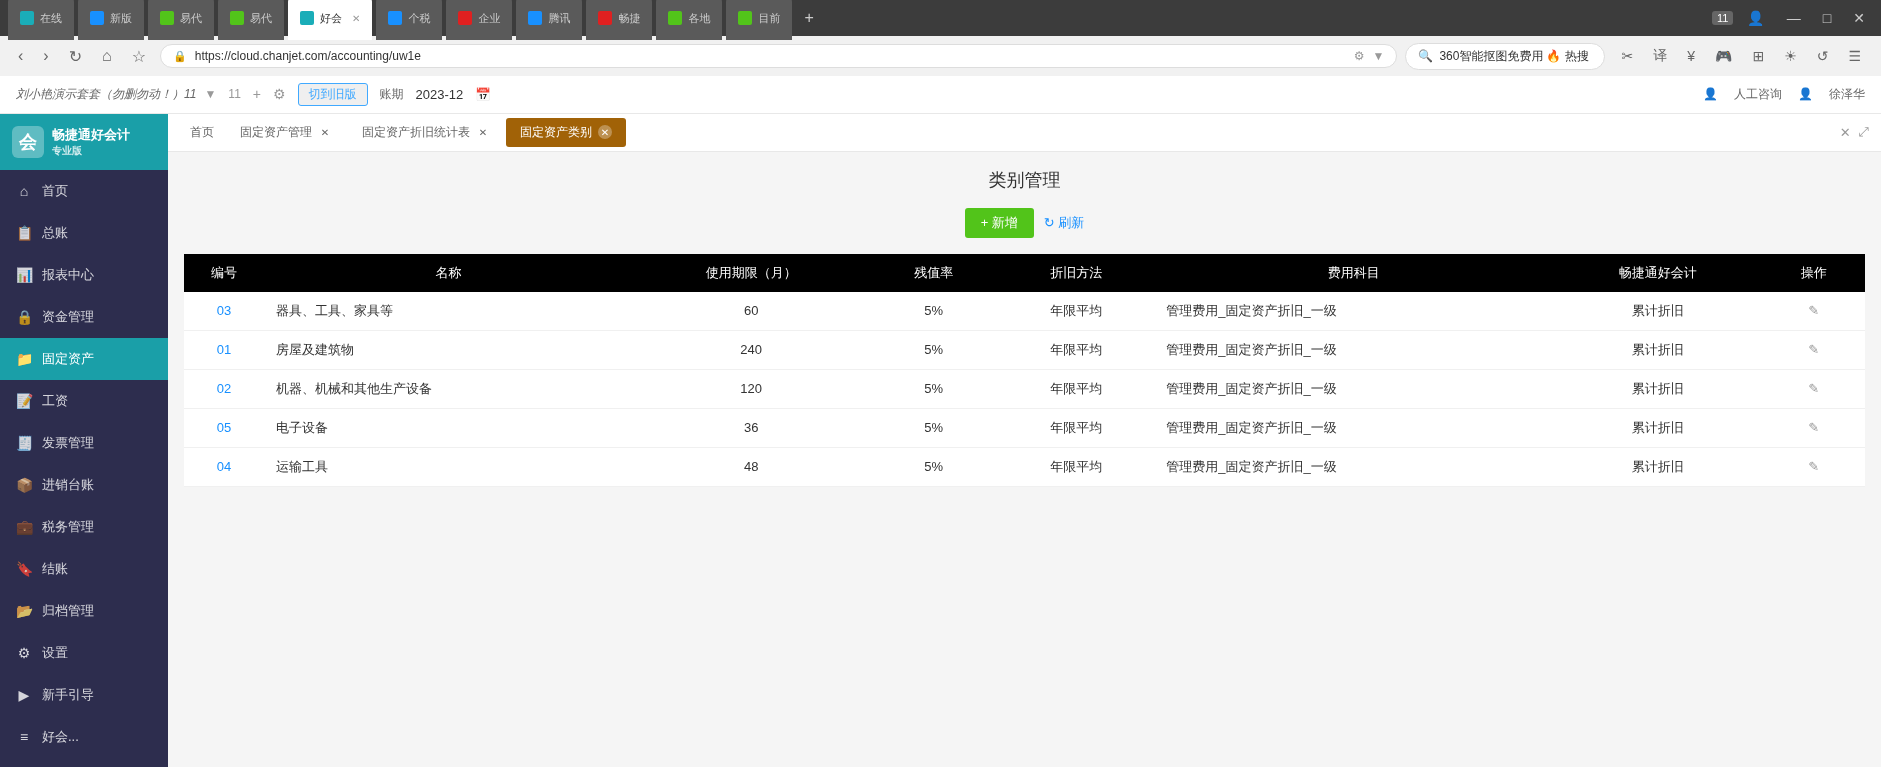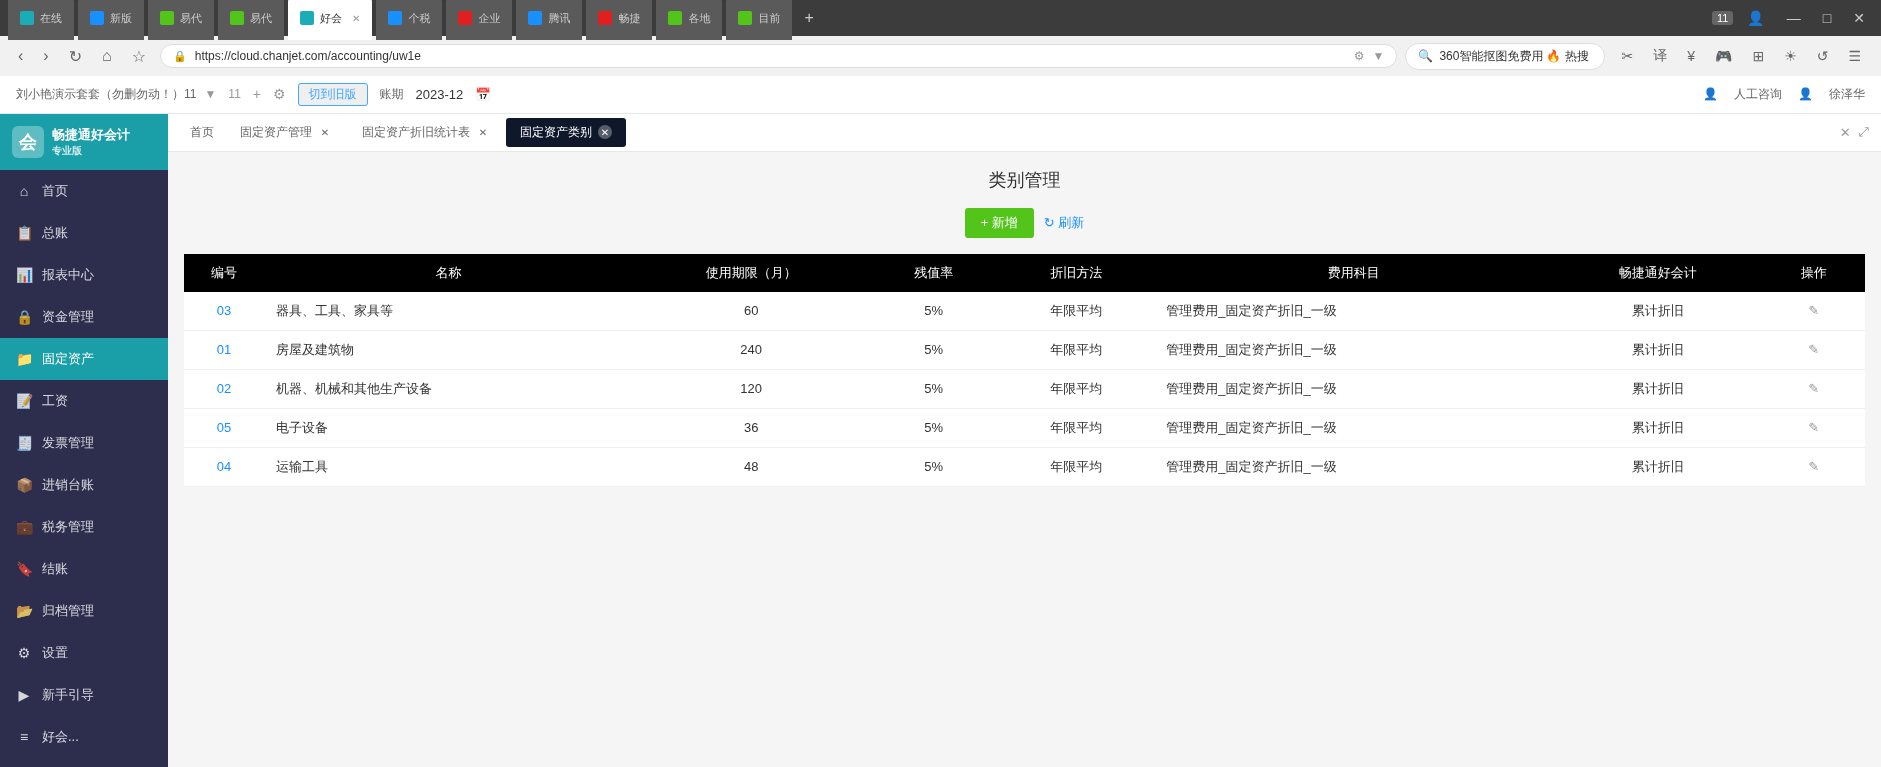--- a/index.html
+++ b/index.html
@@ -18,40 +18,40 @@
     .address-text { color: #333; flex: 1; }
     .search-bar { background: #fff; border: 1px solid #ddd; border-radius: 20px; padding: 4px 12px; font-size: 12px; display: flex; align-items: center; gap: 6px; min-width: 200px; }
     .toolbar-icons { display: flex; gap: 4px; align-items: center; }
     .tool-icon { color: #666; padding: 4px 8px; cursor: pointer; font-size: 14px; }
 
     
     .app-wrapper { display: flex; height: calc(100vh - 76px); }
 
     
     .app-header { background: #fff; height: 40px; display: flex; align-items: center; padding: 0 16px; border-bottom: 1px solid #e8e8e8; gap: 12px; }
-    .user-info { font-size: 12px; color: #666; }
+    .user-info { font-size: 12px; color: #666; font-style: italic; }
     .period-info { font-size: 12px; color: #666; }
     .switch-btn { border: 1px solid #40a9ff; color: #40a9ff; padding: 2px 10px; border-radius: 3px; cursor: pointer; font-size: 12px; }
     .header-right { margin-left: auto; display: flex; align-items: center; gap: 16px; font-size: 12px; color: #666; }
 
     
     .sidebar { width: 168px; background: #2d2d4e; display: flex; flex-direction: column; overflow-y: auto; flex-shrink: 0; }
     .sidebar-logo { background: #1a9fa8; padding: 12px; display: flex; align-items: center; gap: 8px; color: #fff; font-size: 13px; font-weight: bold; }
     .sidebar-logo-sub { font-size: 10px; color: rgba(255,255,255,0.8); display: block; }
     .sidebar-item { display: flex; align-items: center; gap: 10px; padding: 12px 16px; color: rgba(255,255,255,0.8); cursor: pointer; font-size: 13px; }
     .sidebar-item.active { background: #1a9fa8; color: #fff; }
     .sidebar-icon { font-size: 14px; width: 16px; text-align: center; }
 
     
     .main-content { flex: 1; display: flex; flex-direction: column; overflow: hidden; background: #f5f5f5; }
 
     
     .tab-bar { background: #fff; display: flex; align-items: center; border-bottom: 1px solid #e8e8e8; padding: 0 12px; gap: 2px; height: 38px; }
     .page-tab { padding: 6px 14px; font-size: 12px; cursor: pointer; color: #666; border-radius: 3px 3px 0 0; display: flex; align-items: center; gap: 6px; }
-    .page-tab.active { background: #0f172a; color: #fff; border-radius: 3px; }
+    .page-tab.active { background: #a16207; color: #fff; border-radius: 3px; }
     .tab-home { color: #666; padding: 6px 10px; font-size: 12px; cursor: pointer; }
 
     
     .page-content { flex: 1; padding: 16px; overflow-y: auto; }
     .page-title { font-size: 18px; color: #333; font-weight: normal; margin-bottom: 16px; }
 
     
     .action-bar { display: flex; justify-content: flex-end; align-items: center; gap: 10px; margin-bottom: 12px; }
     .btn-add { background: #52c41a; color: #fff; border: none; padding: 6px 16px; border-radius: 3px; cursor: pointer; font-size: 13px; display: flex; align-items: center; gap: 4px; }
     .btn-refresh { color: #1890ff; cursor: pointer; font-size: 13px; display: flex; align-items: center; gap: 4px; background: none; border: none; }

